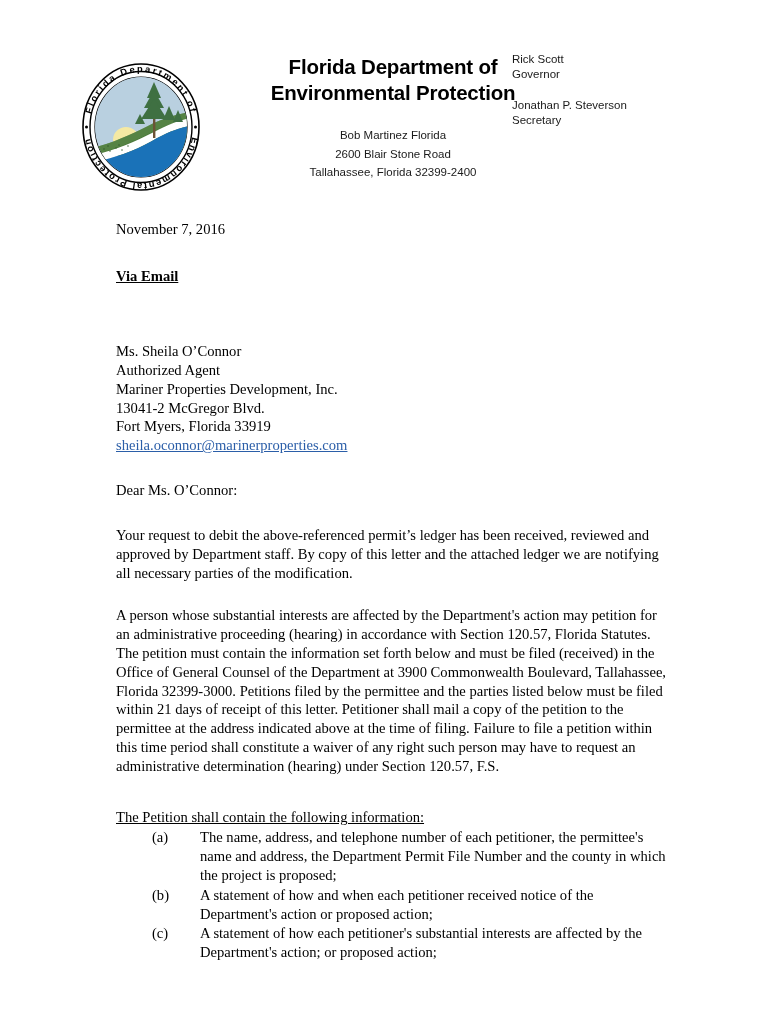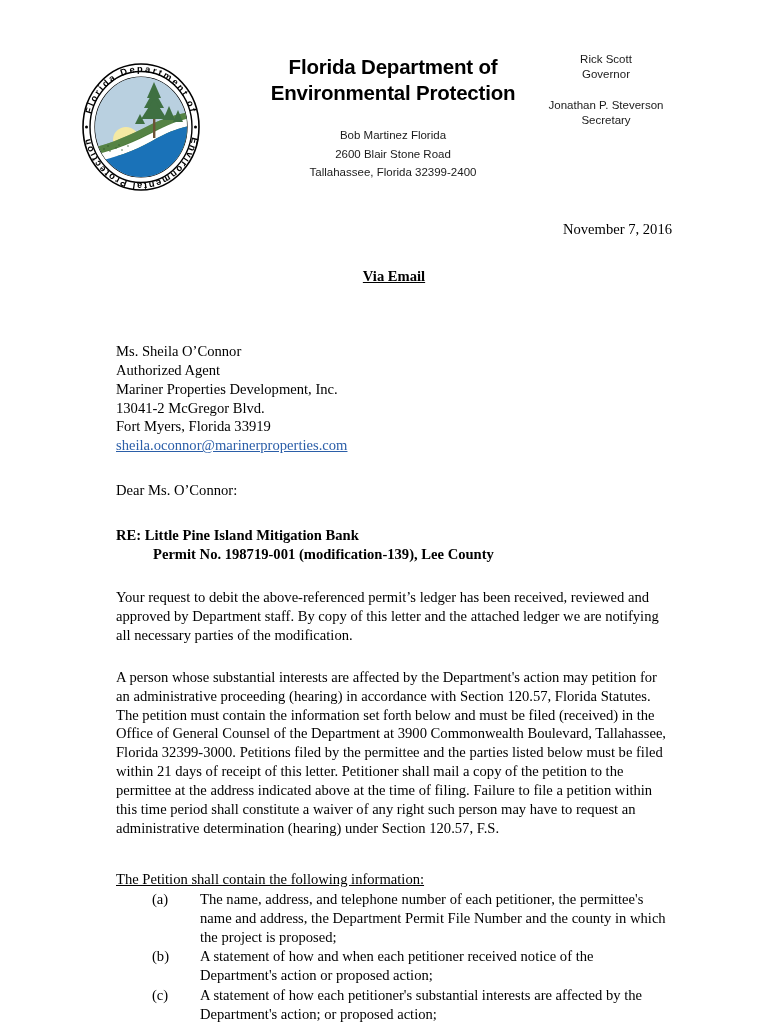--- a/index.html
+++ b/index.html
@@ -54,51 +54,51 @@
     width: 330px;
     text-align: center;
     font-family: "Liberation Sans", "DejaVu Sans", sans-serif;
     font-size: 11.5px;
     line-height: 18.5px;
     color: #1a1a1a;
   }
 
   .officials {
     position: absolute;
-    right: 64px;
+    right: 58px;
     top: 4px;
     width: 200px;
-    text-align: center;
+    text-align: left;
     font-family: "Liberation Sans", "DejaVu Sans", sans-serif;
     font-size: 11.5px;
     line-height: 15px;
     color: #1a1a1a;
   }
   .official-group { margin-bottom: 16px; }
   .official-group:last-child { margin-bottom: 15px; }
   .official-name { display: block; }
   .official-role { display: block; }
 
   
   .body-block {
     position: absolute;
     left: 116px;
     top: 220px;
     width: 556px;
     font-size: 14.6px;
     line-height: 18.9px;
   }
-  .date-line { margin: 0 0 28px 0; text-align: right; }
+  .date-line { margin: 0 0 28px 0; }
   .via-email {
     margin: 0 0 28px 0;
     font-weight: bold;
     text-decoration: underline;
     display: inline-block;
   }
-  .via-email-row { margin: 0 0 28px 0; text-align: center; }
+  .via-email-row { margin: 0 0 28px 0; }
 
   .recipient { margin: 0 0 26px 0; }
   .recipient-line { display: block; }
   .email-link {
     color: #2b5ea8;
     text-decoration: underline;
     display: inline-block;
   }
 
   .salutation { margin: 0 0 26px 0; }
@@ -239,24 +239,20 @@
       <span class="recipient-line">Ms. Sheila O’Connor</span>
       <span class="recipient-line">Authorized Agent</span>
       <span class="recipient-line">Mariner Properties Development, Inc.</span>
       <span class="recipient-line">13041-2 McGregor Blvd.</span>
       <span class="recipient-line">Fort Myers, Florida 33919</span>
       <a class="email-link" href="#">sheila.oconnor@marinerproperties.com</a>
     </div>
 
     <p class="salutation">Dear Ms. O’Connor:</p>
 
-    <div class="re-block">
-      <span class="re-line-1">RE:  Little Pine Island Mitigation Bank</span>
-      <span class="re-line-2">Permit No. 198719-001 (modification-139), Lee County</span>
-    </div>
 
     <p class="para">Your request to debit the above-referenced permit’s ledger has been received, reviewed and approved by Department staff. By copy of this letter and the attached ledger we are notifying all necessary parties of the modification.</p>
     <p class="para tight">A person whose substantial interests are affected by the Department's action may petition for an administrative proceeding (hearing) in accordance with Section 120.57, Florida Statutes. The petition must contain the information set forth below and must be filed (received) in the Office of General Counsel of the Department at 3900 Commonwealth Boulevard, Tallahassee, Florida 32399-3000. Petitions filed by the permittee and the parties listed below must be filed within 21 days of receipt of this letter. Petitioner shall mail a copy of the petition to the permittee at the address indicated above at the time of filing. Failure to file a petition within this time period shall constitute a waiver of any right such person may have to request an administrative determination (hearing) under Section 120.57, F.S.</p>
 
     <p class="list-intro">The Petition shall contain the following information:</p>
 
     <div class="list">
       <div class="list-item">
         <span class="list-label">(a)</span>
         <span class="list-text">The name, address, and telephone number of each petitioner, the permittee's name and address, the Department Permit File Number and the county in which the project is proposed;</span>

